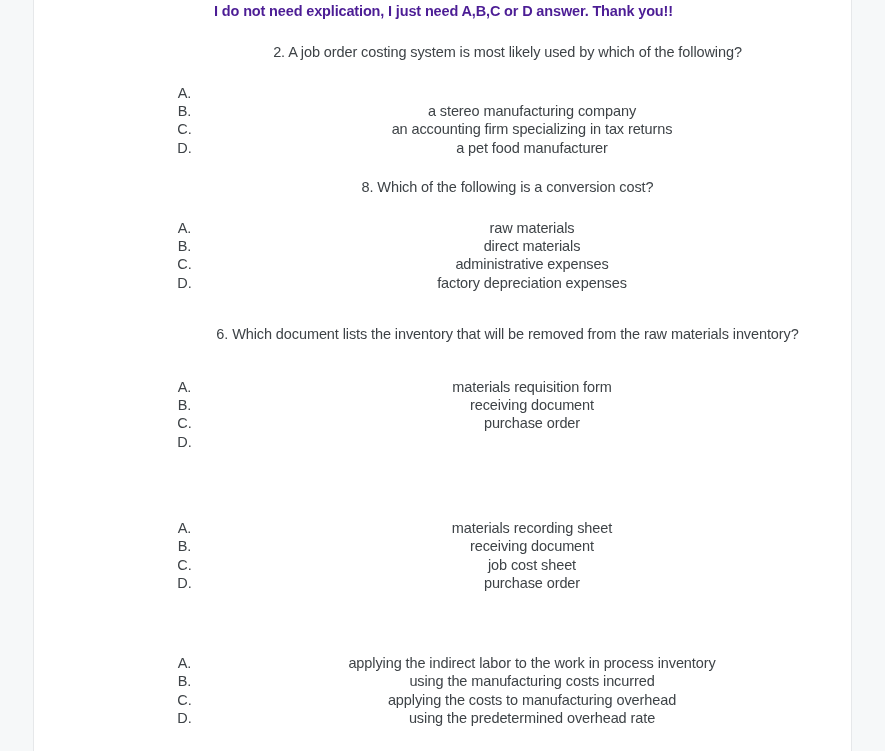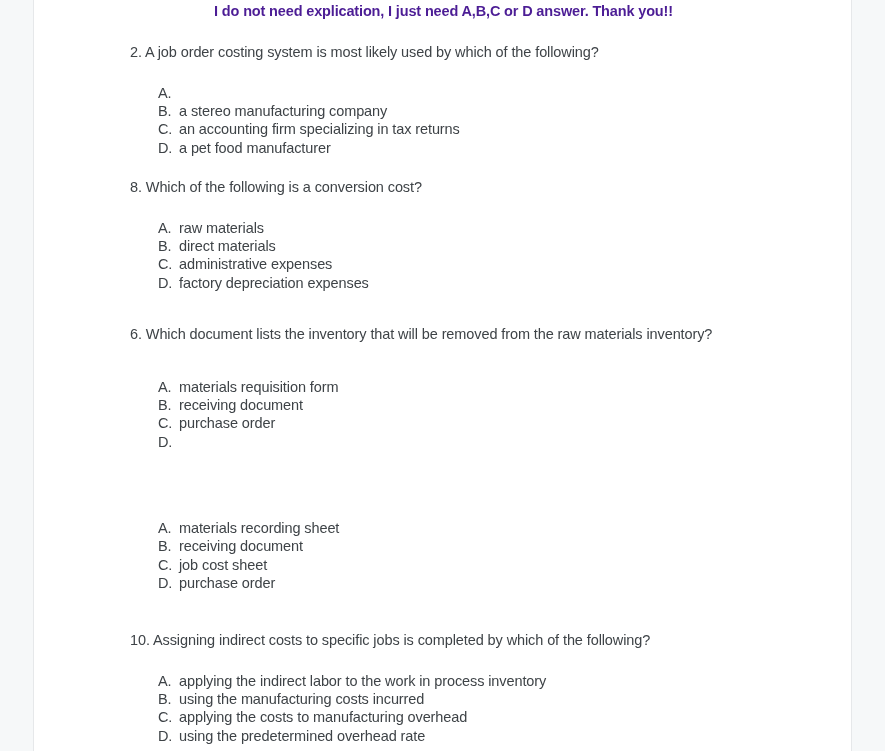--- a/index.html
+++ b/index.html
@@ -37,22 +37,23 @@
     top: 3px;
     width: 819px;
     text-align: center;
     font-size: 14.5px;
     font-weight: bold;
     color: #4c1d95;
     letter-spacing: -0.15px;
   }
   .question-block {
     position: absolute;
-    left: 0;
+    left: 16px;
     width: 819px;
+    text-align: center;
   }
   .question-stem {
     font-size: 14.5px;
     color: #3e4347;
     padding-left: 96px;
     letter-spacing: -0.1px;
     line-height: 1.22;
   }
   .options-list {
     margin: 0;
@@ -162,21 +163,20 @@
           <span class="option-text">job cost sheet</span>
         </li>
         <li class="option-row">
           <span class="option-letter">D.</span>
           <span class="option-text">purchase order</span>
         </li>
       </ul>
     </div>
 
     <div class="question-block" style="top:632px;">
-      <div class="question-stem">10. Assigning indirect costs to specific jobs is completed by which of the following?</div>
       <ul class="options-list" style="margin-top:22px;">
         <li class="option-row">
           <span class="option-letter">A.</span>
           <span class="option-text">applying the indirect labor to the work in process inventory</span>
         </li>
         <li class="option-row">
           <span class="option-letter">B.</span>
           <span class="option-text">using the manufacturing costs incurred</span>
         </li>
         <li class="option-row">

